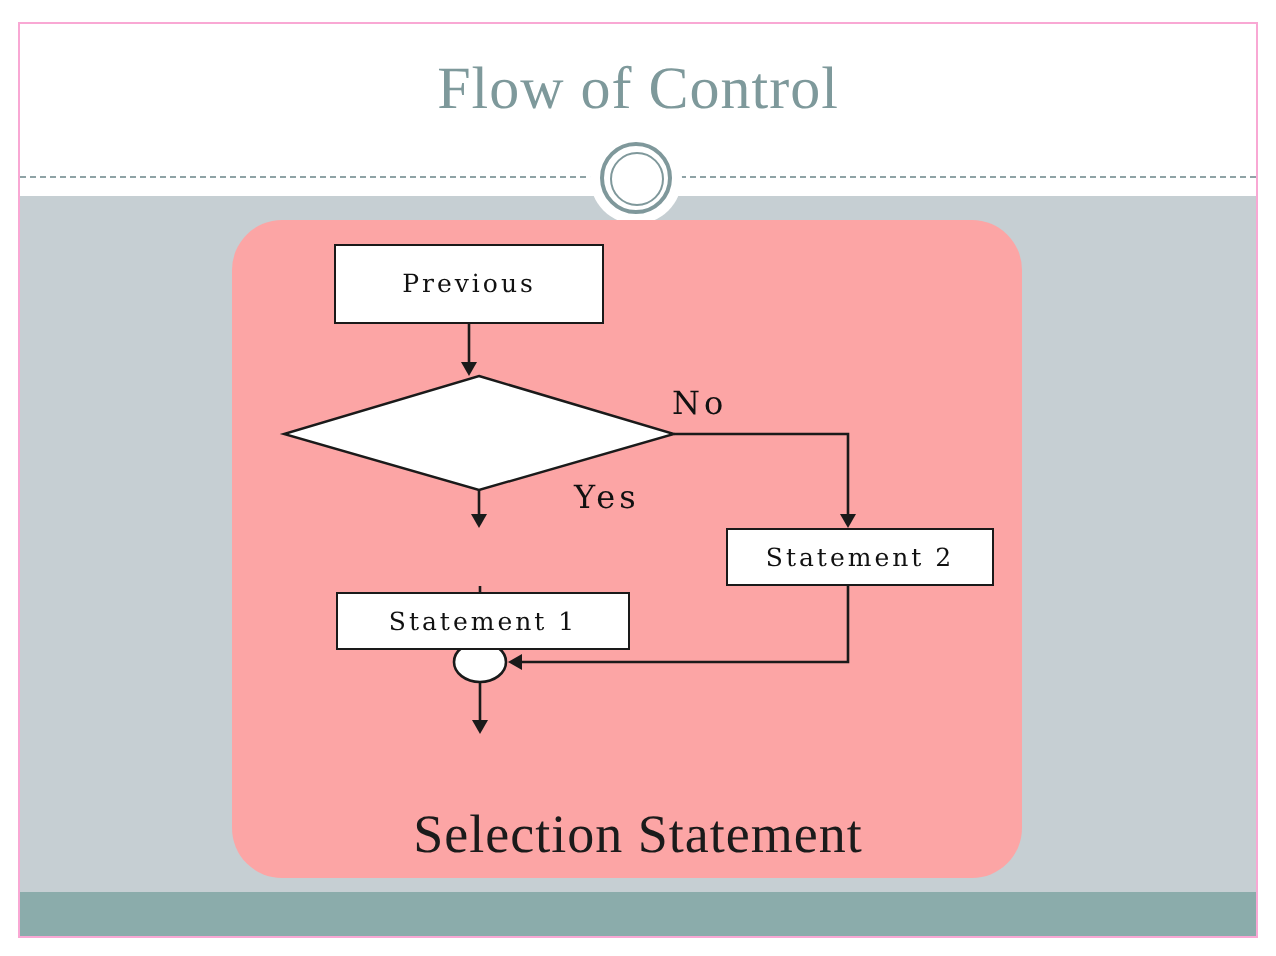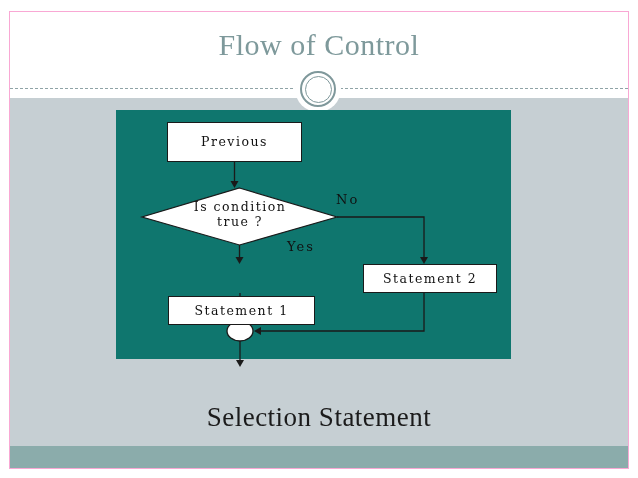--- a/index.html
+++ b/index.html
@@ -76,23 +76,24 @@
     border: 1px solid #7f989b;
     border-radius: 50%;
     background: #ffffff;
   }
   
   .panel {
     position: absolute;
     left: 106px;
     top: 98px;
     width: 395px;
-    height: 249px;
-    background: #0f766e;
+    height: 329px;
+    background: #fca5a5;
     z-index: 4;
+    border-radius: 25px;
   }
   .panel svg { position: absolute; left: 0; top: 0; }
   .fc-text {
     position: absolute;
     font-family: "DejaVu Serif", serif;
     font-size: 12.5px;
     letter-spacing: 1.5px;
     color: #111111;
     text-align: center;
     line-height: 18px;
@@ -110,21 +111,21 @@
     font-family: "DejaVu Serif", serif;
     font-size: 12.5px;
     letter-spacing: 1.5px;
     color: #111111;
     line-height: 18px;
     text-align: center;
   }
   .fc-edge-label {
     position: absolute;
     font-family: "DejaVu Serif", serif;
-    font-size: 13px;
+    font-size: 16px;
     letter-spacing: 2px;
     color: #111111;
     white-space: nowrap;
   }
   .caption {
     position: absolute;
     left: 0; right: 0;
     top: 390px;
     text-align: center;
     font-size: 27px;
@@ -178,24 +179,20 @@
         <polygon points="120,204 128,204 124,211"></polygon>
         <polygon points="145,217 145,225 138,221"></polygon>
         <polygon points="120,250 128,250 124,257"></polygon>
       </g>
     </svg>
 
     <div class="fc-box" style="left:51px; top:12px; width:135px; height:40px;">
       <span>Previous</span>
     </div>
 
-    <div class="fc-text" style="left:38px; top:89px; width:172px; line-height:15px;">
-      <div>Is condition</div>
-      <div>true ?</div>
-    </div>
 
     <div class="fc-edge-label" style="left:220px; top:82px;">No</div>
 
     <div class="fc-edge-label" style="left:171px; top:129px;">Yes</div>
 
     <div class="fc-box" style="left:52px; top:154px; width:147px; height:29px;margin-top:32px;">
       <span>Statement 1</span>
     </div>
 
     <div class="fc-box" style="left:247px; top:154px; width:134px; height:29px;">

